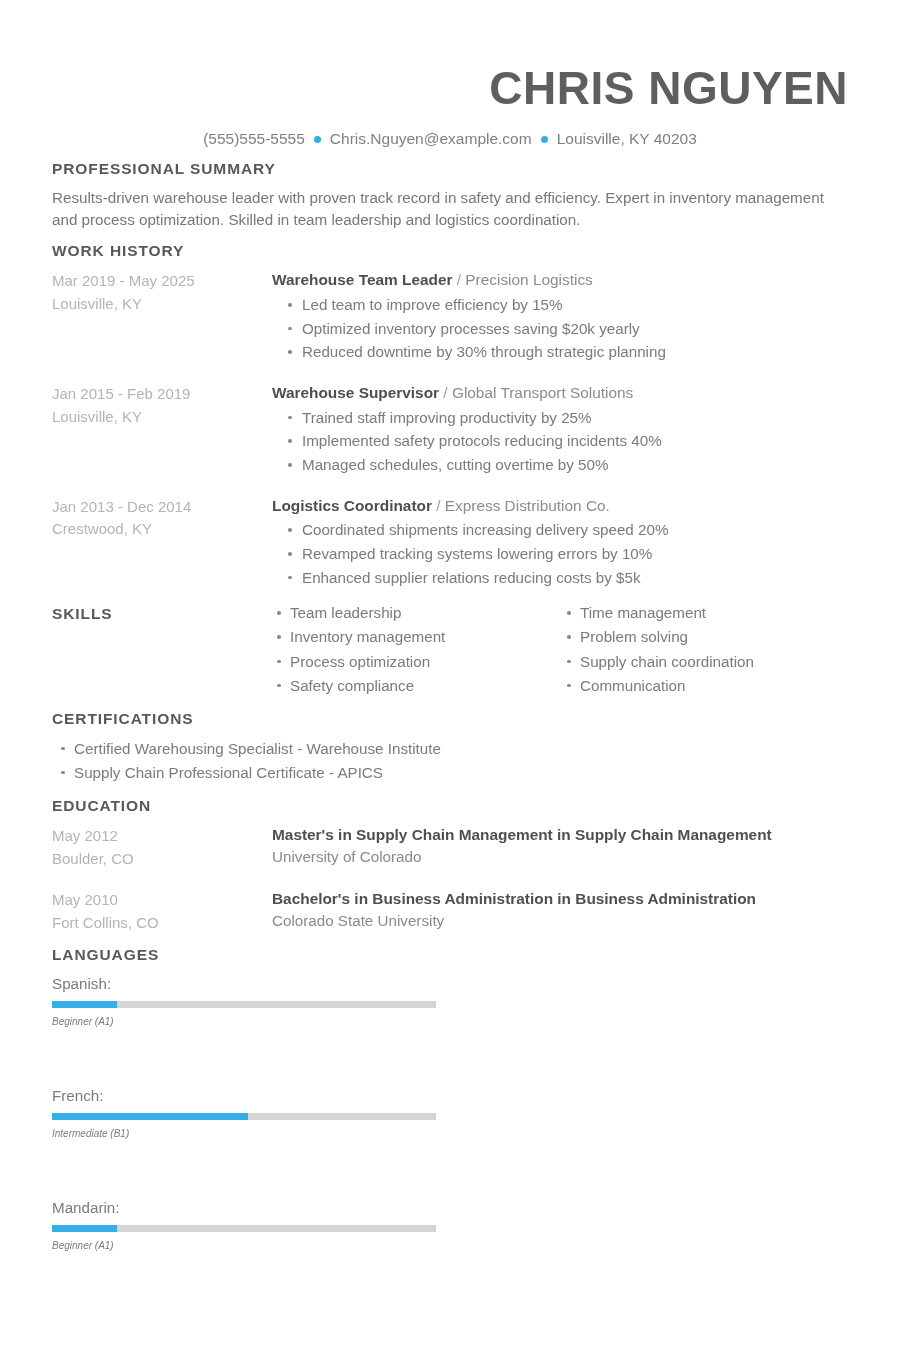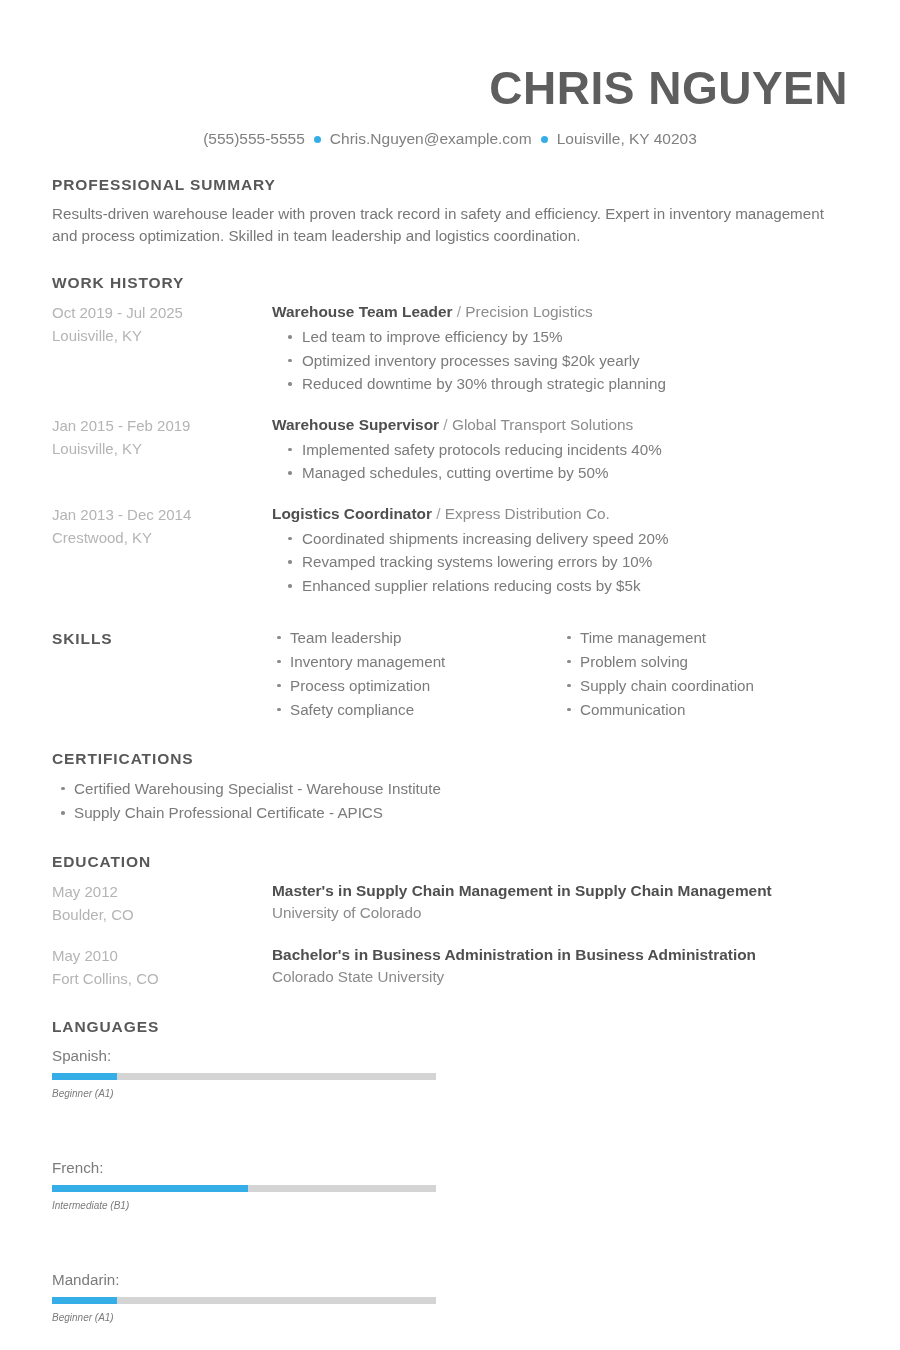--- a/index.html
+++ b/index.html
@@ -53,21 +53,21 @@
     width: 7px;
     height: 7px;
     border-radius: 50%;
     background: #35aee8;
     flex: 0 0 auto;
     position: relative;
     top: 0px;
   }
 
   
-  .section { margin-top: 28px; }
+  .section { margin-top: 12px; }
   .section-title {
     font-size: 15.5px;
     font-weight: bold;
     color: #585858;
     letter-spacing: 0.9px;
     text-transform: uppercase;
     margin: 0 0 9px 0;
   }
 
   .summary-text {
@@ -260,21 +260,21 @@
   <div class="section">
     <h2 class="section-title">PROFESSIONAL SUMMARY</h2>
     <p class="summary-text">Results-driven warehouse leader with proven track record in safety and efficiency. Expert in inventory management and process optimization. Skilled in team leadership and logistics coordination.</p>
   </div>
 
   <div class="section">
     <h2 class="section-title">WORK HISTORY</h2>
 
     <div class="row">
       <div class="col-left">
-        <span class="dates">Oct 2019 - Jul 2025</span>
+        <span class="dates">Mar 2019 - May 2025</span>
         <span class="loc">Louisville, KY</span>
       </div>
       <div class="col-right">
         <p class="job-title-line">
           <span class="title">Warehouse Team Leader</span>
           <span class="slash">/</span>
           <span class="company">Precision Logistics</span>
         </p>
         <ul class="bullets">
           <li>Led team to improve efficiency by 15%</li>
@@ -289,20 +289,21 @@
         <span class="dates">Jan 2015 - Feb 2019</span>
         <span class="loc">Louisville, KY</span>
       </div>
       <div class="col-right">
         <p class="job-title-line">
           <span class="title">Warehouse Supervisor</span>
           <span class="slash">/</span>
           <span class="company">Global Transport Solutions</span>
         </p>
         <ul class="bullets">
+          <li>Trained staff improving productivity by 25%</li>
           <li>Implemented safety protocols reducing incidents 40%</li>
           <li>Managed schedules, cutting overtime by 50%</li>
         </ul>
       </div>
     </div>
 
     <div class="row">
       <div class="col-left">
         <span class="dates">Jan 2013 - Dec 2014</span>
         <span class="loc">Crestwood, KY</span>

